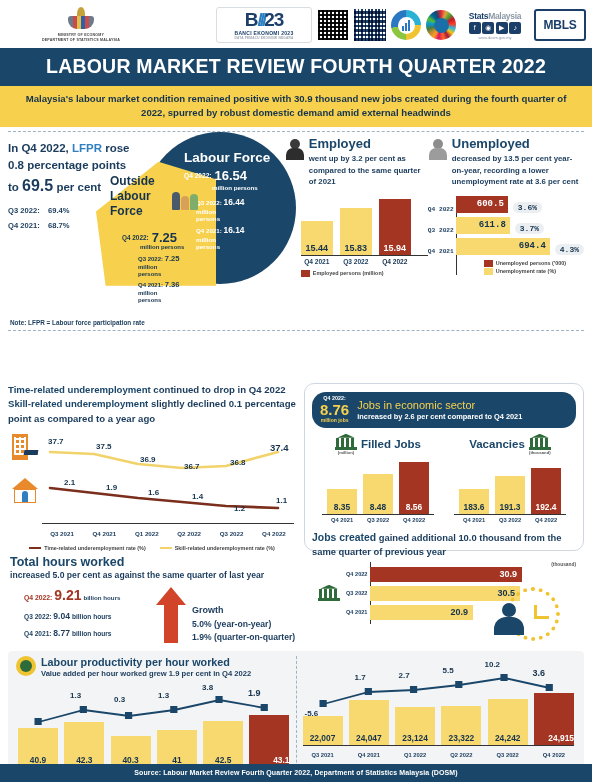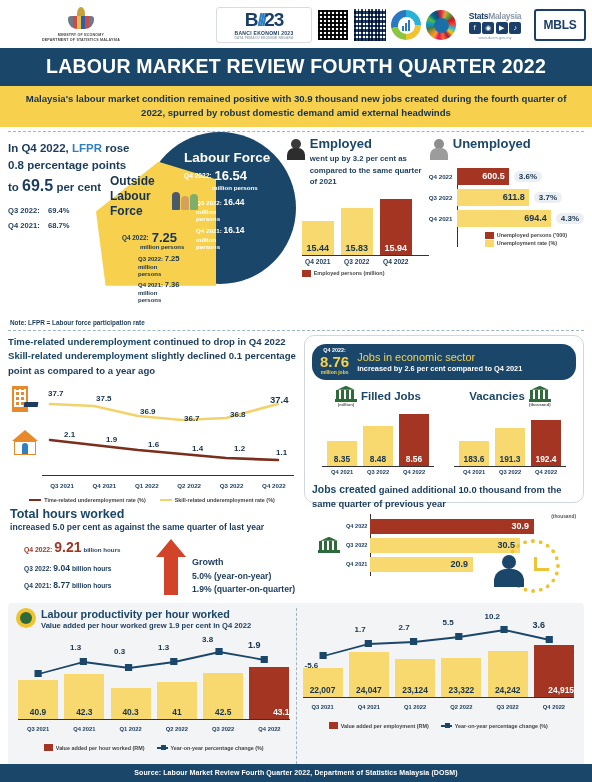--- a/index.html
+++ b/index.html
@@ -146,30 +146,30 @@
   .xlabels span { width:32px; text-align:center; font-size:6.6px; font-weight:bold; color:#1a3b5c;}
   .xlabels span.hi { font-weight:bold; color:#15334e;}
   .legend { display:flex; align-items:center; gap:3px; margin-top:5px; font-size:5.4px; font-weight:bold; color:#444;}
   .sw { width:9px;height:7px;display:inline-block;}
   .sw.r{background:#a33522;} .sw.y{background:#f7d96f;}
   .sw.line{ width:11px;height:2px;background:#1a4669;position:relative;}
   .sw.line:after{content:"";position:absolute;left:4px;top:-2px;width:5px;height:5px;background:#1a4669;}
 
   
   .hbars { margin-top:8px; position:relative; padding-left:28px;}
-  .hbar-row { display:flex; align-items:center; height:17px; margin-bottom:4px; position:relative;}
+  .hbar-row { display:flex; align-items:flex-end; height:17px; margin-bottom:4px; position:relative;font-family:Liberation Mono, monospace;}
   .hbar-lab { position:absolute; left:-28px; width:26px; text-align:left; font-size:6.2px; font-weight:bold; color:#1a3b5c;}
   .hbar { height:17px; display:flex; align-items:center; justify-content:flex-end; padding-right:4px; font-size:9px; font-weight:bold;}
   .hbar.r { background:#a33522; color:#fff;}
   .hbar.y { background:#f7d96f; color:#15334e;}
   .pct { margin-left:5px; background:#eceff1; border-radius:8px; padding:1px 5px; font-size:8px; font-weight:bold; color:#15334e;}
   .hbaxis { position:absolute; left:28px; top:0; bottom:0; width:1.4px; background:#333;}
 
   
-  .sec2 { display:flex; padding:4px 8px 0 8px; height:172px;}
+  .sec2 { display:flex; padding:4px 8px 0 8px; height:172px;margin-top:48px;}
   .s2-left { width:288px; }
   .ue-h1 { font-size:9.6px; font-weight:bold; color:#1a3b5c; line-height:1.5;}
   .ue-h1 .bl { color:#1a4669; }
   .ue-chart { position:relative; height:112px; margin-top:2px;}
   .ue-ax { position:absolute; left:34px; right:2px; bottom:16px; border-top:1.2px solid #333;}
   .ue-xl { position:absolute; left:34px; right:2px; bottom:3px; display:flex; justify-content:space-between;}
   .ue-xl span { font-size:6.2px; font-weight:bold; color:#1a3b5c; width:40px; text-align:center;}
   .ue-legend { display:flex; gap:14px; justify-content:center; margin-top:0px;}
   .icon-bldg { position:absolute; left:2px; top:6px; width:30px; height:30px;}
   .icon-bldg .b{position:absolute;left:2px;top:0;width:16px;height:26px;background:#e8892b;}
@@ -398,34 +398,35 @@
       </div>
 
       <div class="unemp-col">
         <div class="emp-head">
           <div class="avatar grey">
               <div class="head"></div>
               <div class="body"></div>
             </div>
           <div>
             <div class="h-emp">Unemployed</div>
+            <div class="p-emp">decreased by 13.5 per cent year-on-year, recording a lower unemployment rate at 3.6 per cent</div>
           </div>
         </div>
         <div class="hbars">
           <div class="hbaxis"></div>
           <div class="hbar-row">
             <span class="hbar-lab">Q4 2022</span>
             <div class="hbar r" style="width:52px">
                 <span>600.5</span>
               </div>
             <span class="pct">3.6%</span>
           </div>
           <div class="hbar-row">
             <span class="hbar-lab">Q3 2022</span>
-            <div class="hbar y" style="width:72px">
+            <div class="hbar y" style="width:54px">
                 <span>611.8</span>
               </div>
             <span class="pct">3.7%</span>
           </div>
           <div class="hbar-row">
             <span class="hbar-lab">Q4 2021</span>
             <div class="hbar y" style="width:94px">
                 <span>694.4</span>
               </div>
             <span class="pct">4.3%</span>
@@ -474,21 +475,21 @@
         <div class="dlab" style="left:88px;top:14px">37.5</div>
         <div class="dlab" style="left:132px;top:27px">36.9</div>
         <div class="dlab" style="left:176px;top:34px">36.7</div>
         <div class="dlab" style="left:222px;top:30px">36.8</div>
         <div class="dlab" style="left:262px;top:14px;font-size:9.5px">37.4</div>
 
         <div class="dlab" style="left:56px;top:50px">2.1</div>
         <div class="dlab" style="left:98px;top:55px">1.9</div>
         <div class="dlab" style="left:140px;top:60px">1.6</div>
         <div class="dlab" style="left:184px;top:64px">1.4</div>
-        <div class="dlab" style="left:226px;top:64px">1.2</div>
+        <div class="dlab" style="left:226px;top:76px">1.2</div>
         <div class="dlab" style="left:268px;top:68px">1.1</div>
 
         <div class="ue-ax"></div>
         <div class="ue-xl">
           <span>Q3 2021</span>
           <span>Q4 2021</span>
           <span>Q1 2022</span>
           <span>Q2 2022</span>
           <span>Q3 2022</span>
           <span>Q4 2022</span>
@@ -588,21 +589,21 @@
                 <div class="roof"></div>
                 <div class="cols"></div>
                 <div class="base"></div>
               </div>
           </div>
           <div class="jc-bars">
             <div class="jc-unit">(thousand)</div>
             <div class="jc-ax"></div>
             <div class="jc-row">
               <span class="jc-lab">Q4 2022</span>
-              <div class="jc-bar r" style="width:164px">
+              <div class="jc-bar r" style="width:152px">
                   <span>30.9</span>
                 </div>
             </div>
             <div class="jc-row">
               <span class="jc-lab">Q3 2022</span>
               <div class="jc-bar y" style="width:150px">
                   <span>30.5</span>
                 </div>
             </div>
             <div class="jc-row">

